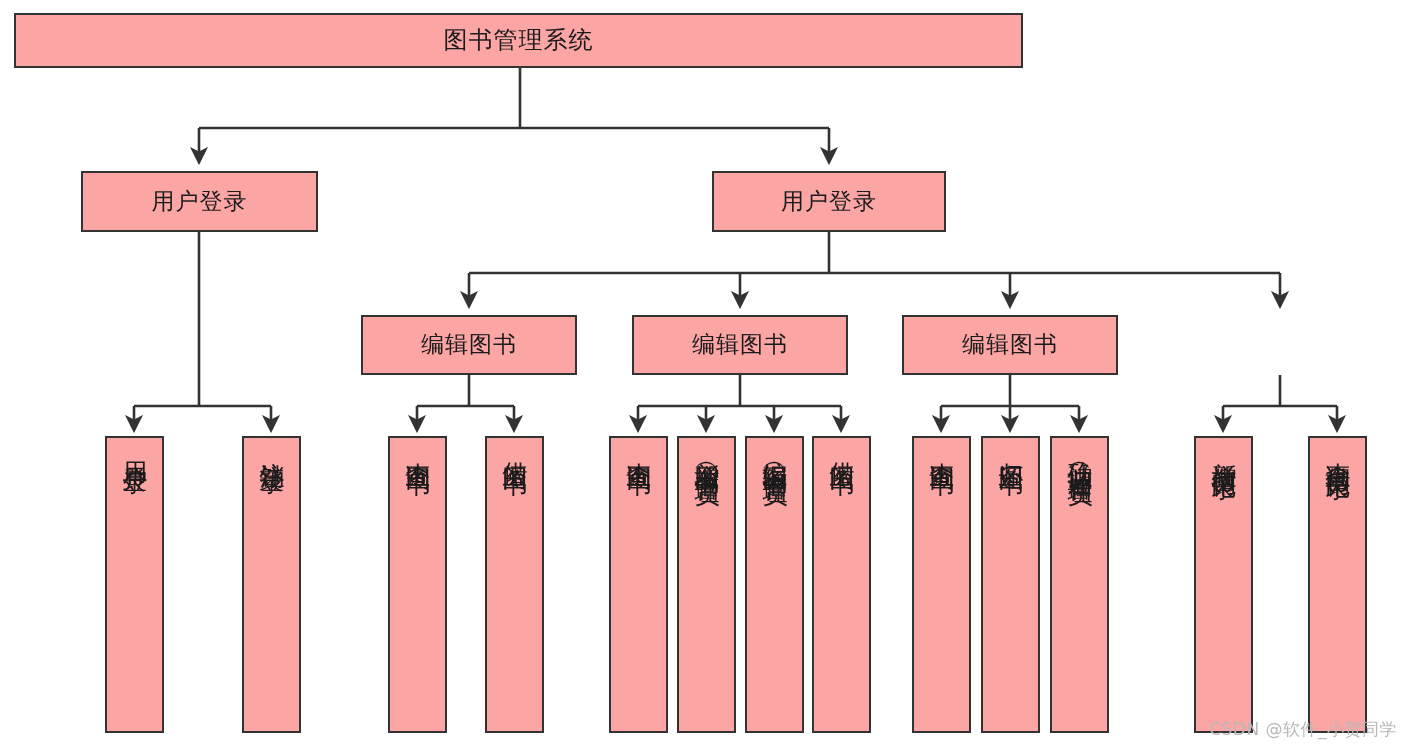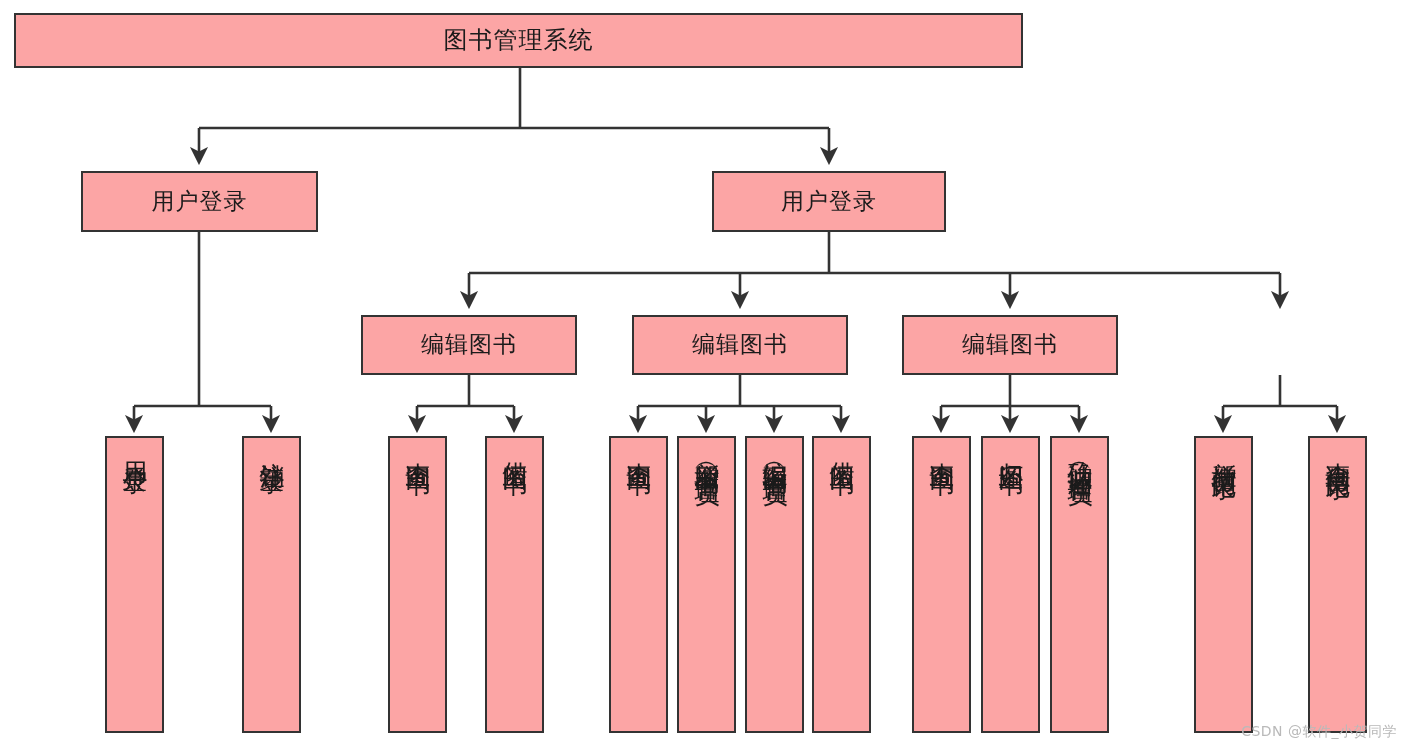--- a/index.html
+++ b/index.html
@@ -54,21 +54,21 @@
     letter-spacing:3px;
     color:#1b1b1b;
     height:auto;
     max-height:290px;
     white-space:nowrap;
   }
   .watermark{
     position:absolute;
     right:8px;
     bottom:6px;
-    font-size:14px;
+    font-size:17px;
     color:#b9b9b9;
     letter-spacing:0.5px;
     white-space:nowrap;
     user-select:none;
   }
 </style>
 </head>
 <body>
 
 <div id="canvas">

